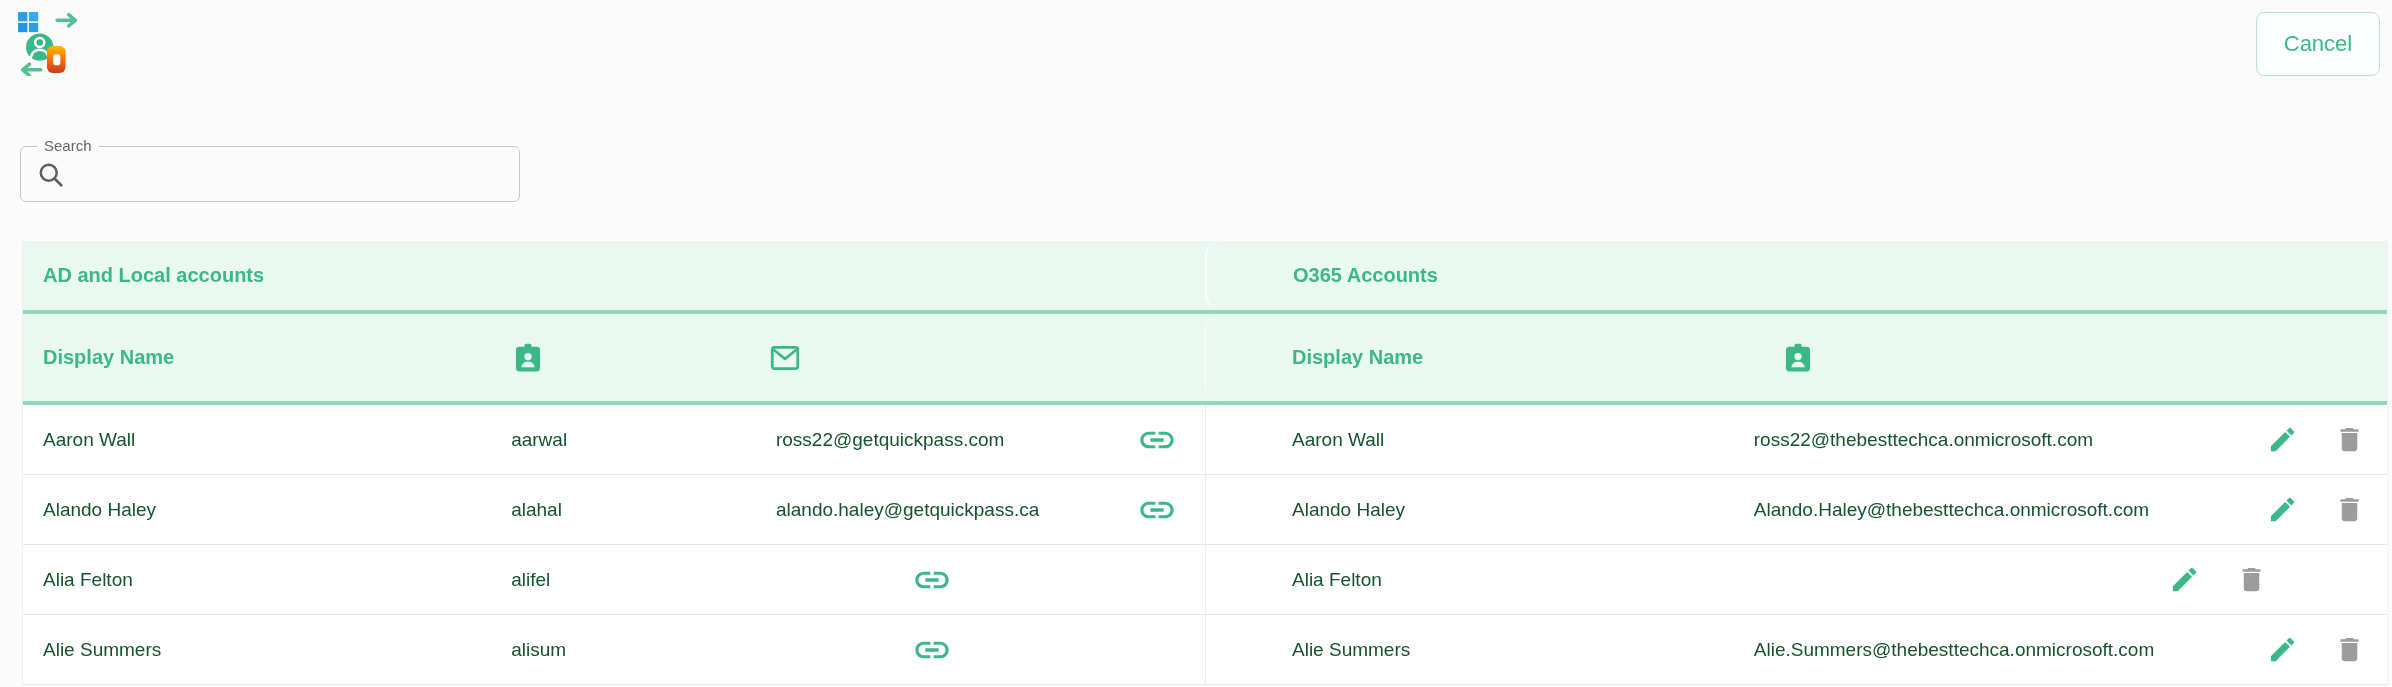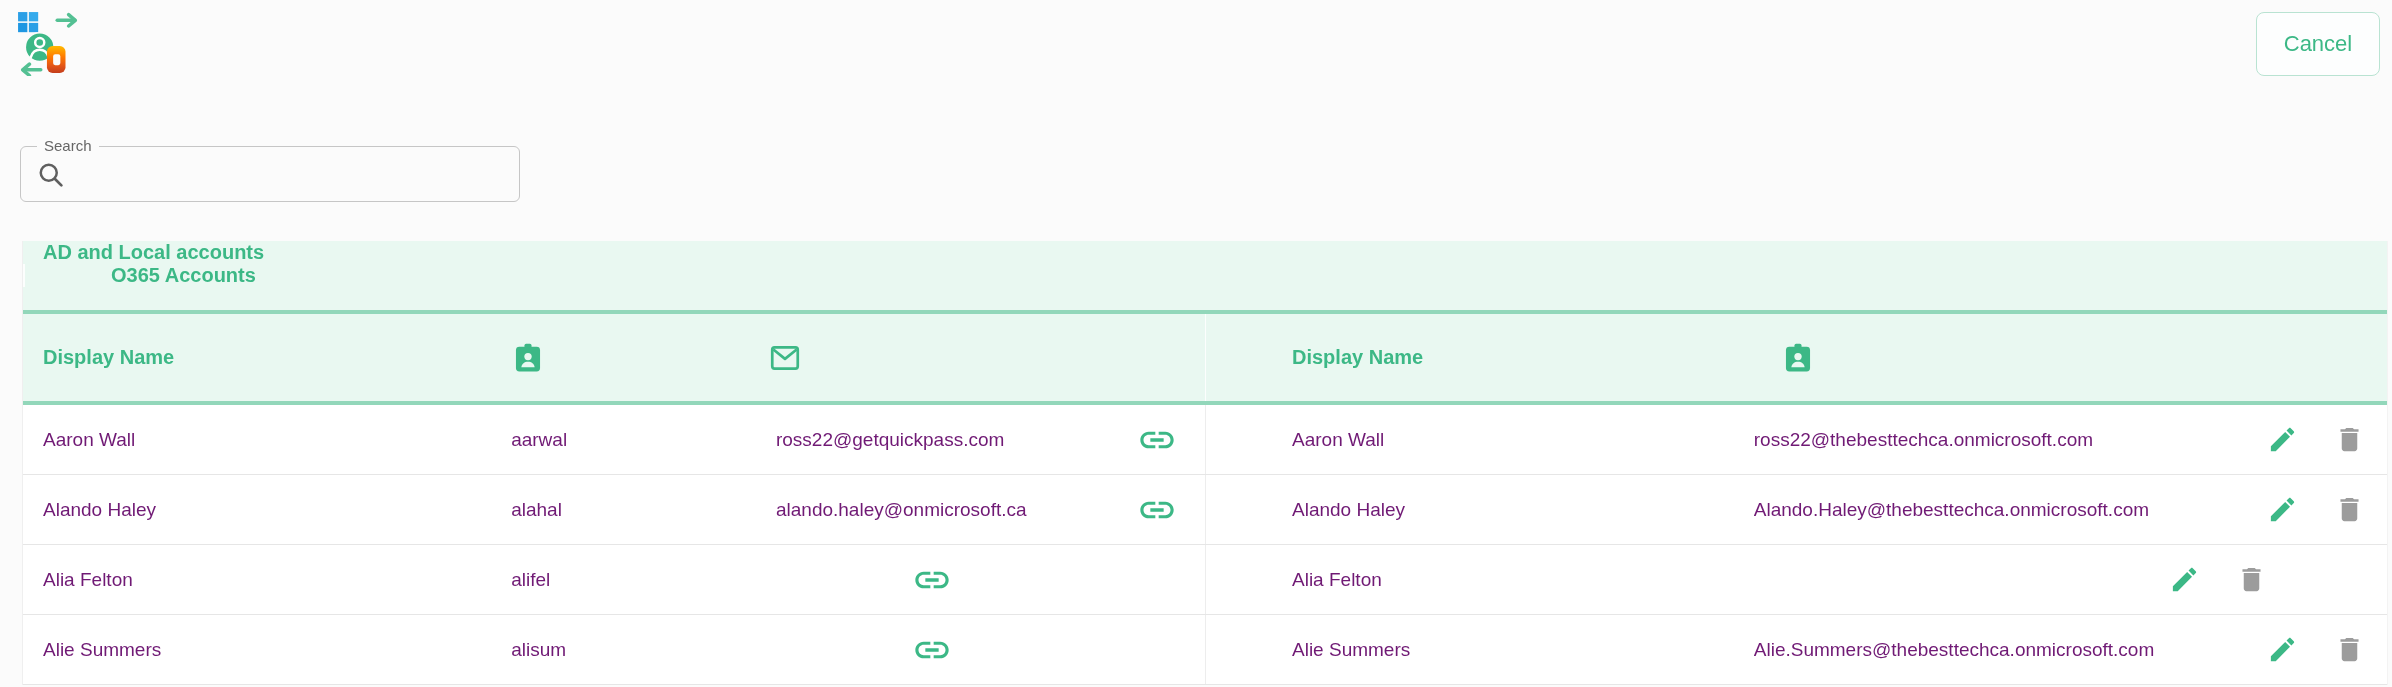--- a/index.html
+++ b/index.html
@@ -33,40 +33,40 @@
   .search-icon { position: absolute; left: 15px; top: 13px; width: 30px; height: 30px; }
   .search-input { position: absolute; left: 56px; top: 4px; right: 8px; bottom: 4px;
                   border: none; outline: none; background: transparent; font-size: 20px;
                   font-family: "Liberation Sans", sans-serif; color: #333; }
 
   
   .match-table { position: absolute; top: 241px; left: 22px; right: 4px;
                  border-left: 1px solid #efefef; border-right: 1px solid #f3f3f3; }
   .section-row, .header-row { display: flex; background: var(--mint);
                               border-bottom: 4px solid var(--accent-soft); }
-  .section-row { height: 73px; flex-direction: column; }
+  .section-row { height: 73px; }
   .header-row  { height: 91px; }
   .half { width: 50%; display: flex; align-items: center; }
   .half-right { border-left: 2px solid rgba(255,255,255,0.85); }
   .section-title { font-size: 20px; font-weight: 700; color: var(--accent); }
   .half-left  .section-title { padding-left: 20px; }
   .half-right .section-title { padding-left: 86px; }
 
   .grid-left  { width: 50%; display: grid; grid-template-columns: 465fr 263fr 350fr 96fr; align-items: center; }
   .grid-right { width: 50%; display: grid; grid-template-columns: 555fr 520fr 97fr;  align-items: center;
                 border-left: 1px solid #ededed; }
-  .header-row .grid-right, .section-row .half-right { border-left-color: rgba(255,255,255,0.85); }
+  .header-row .grid-right, .section-row .half-right { border-left-color: rgba(255,255,255,0.85); border-radius: 16px; }
 
   .col-head { font-size: 20px; font-weight: 700; color: var(--accent); }
   .pl20 { padding-left: 20px; } .pl16 { padding-left: 16px; } .pl12 { padding-left: 12px; }
   .pl86 { padding-left: 86px; }
   .hicon { width: 34px; height: 34px; display: block; }
 
   .data-row { display: flex; height: 70px; background: #ffffff;
-              border-bottom: 1px solid #e6e6e6; font-size: 19px; color: #701a75; }
+              border-bottom: 1px solid #e6e6e6; font-size: 19px; color: #14532d; }
   .cell { overflow: hidden; white-space: nowrap; text-overflow: ellipsis; }
   .link-cell { display: flex; justify-content: center; align-items: center; }
   .link-icon { width: 40px; height: 40px; color: var(--accent); cursor: pointer; }
   .actions-cell { display: flex; align-items: center; justify-content: flex-end;
                   gap: 36px; padding-right: 22px; }
   .action-icon { width: 31px; height: 31px; cursor: pointer; }
   .edit-icon  { color: var(--accent); }
   .trash-icon { color: #9c9c9c; }
 </style>
 </head>
@@ -194,21 +194,21 @@
           <path fill="currentColor" d="M6 19c0 1.1.9 2 2 2h8c1.1 0 2-.9 2-2V7H6v12zM19 4h-3.5l-1-1h-5l-1 1H5v2h14V4z"></path>
         </svg>
       </div>
     </div>
   </div>
 
   <div class="data-row">
     <div class="grid-left">
       <div class="cell pl20">Alando Haley</div>
       <div class="cell pl20">alahal</div>
-      <div class="cell pl20">alando.haley@onmicrosoft.ca</div>
+      <div class="cell pl20">alando.haley@getquickpass.ca</div>
       <div class="link-cell">
         <svg class="link-icon" viewBox="0 0 24 24">
           <path fill="currentColor" d="M3.9 12c0-1.71 1.39-3.1 3.1-3.1h4V7H7c-2.76 0-5 2.24-5 5s2.24 5 5 5h4v-1.9H7c-1.71 0-3.1-1.39-3.1-3.1zM8 13h8v-2H8v2zm9-6h-4v1.9h4c1.71 0 3.1 1.39 3.1 3.1s-1.39 3.1-3.1 3.1h-4V17h4c2.76 0 5-2.24 5-5s-2.24-5-5-5z"></path>
         </svg>
       </div>
     </div>
     <div class="grid-right">
       <div class="cell pl86">Alando Haley</div>
       <div class="cell">Alando.Haley@thebesttechca.onmicrosoft.com</div>
       <div class="actions-cell">

